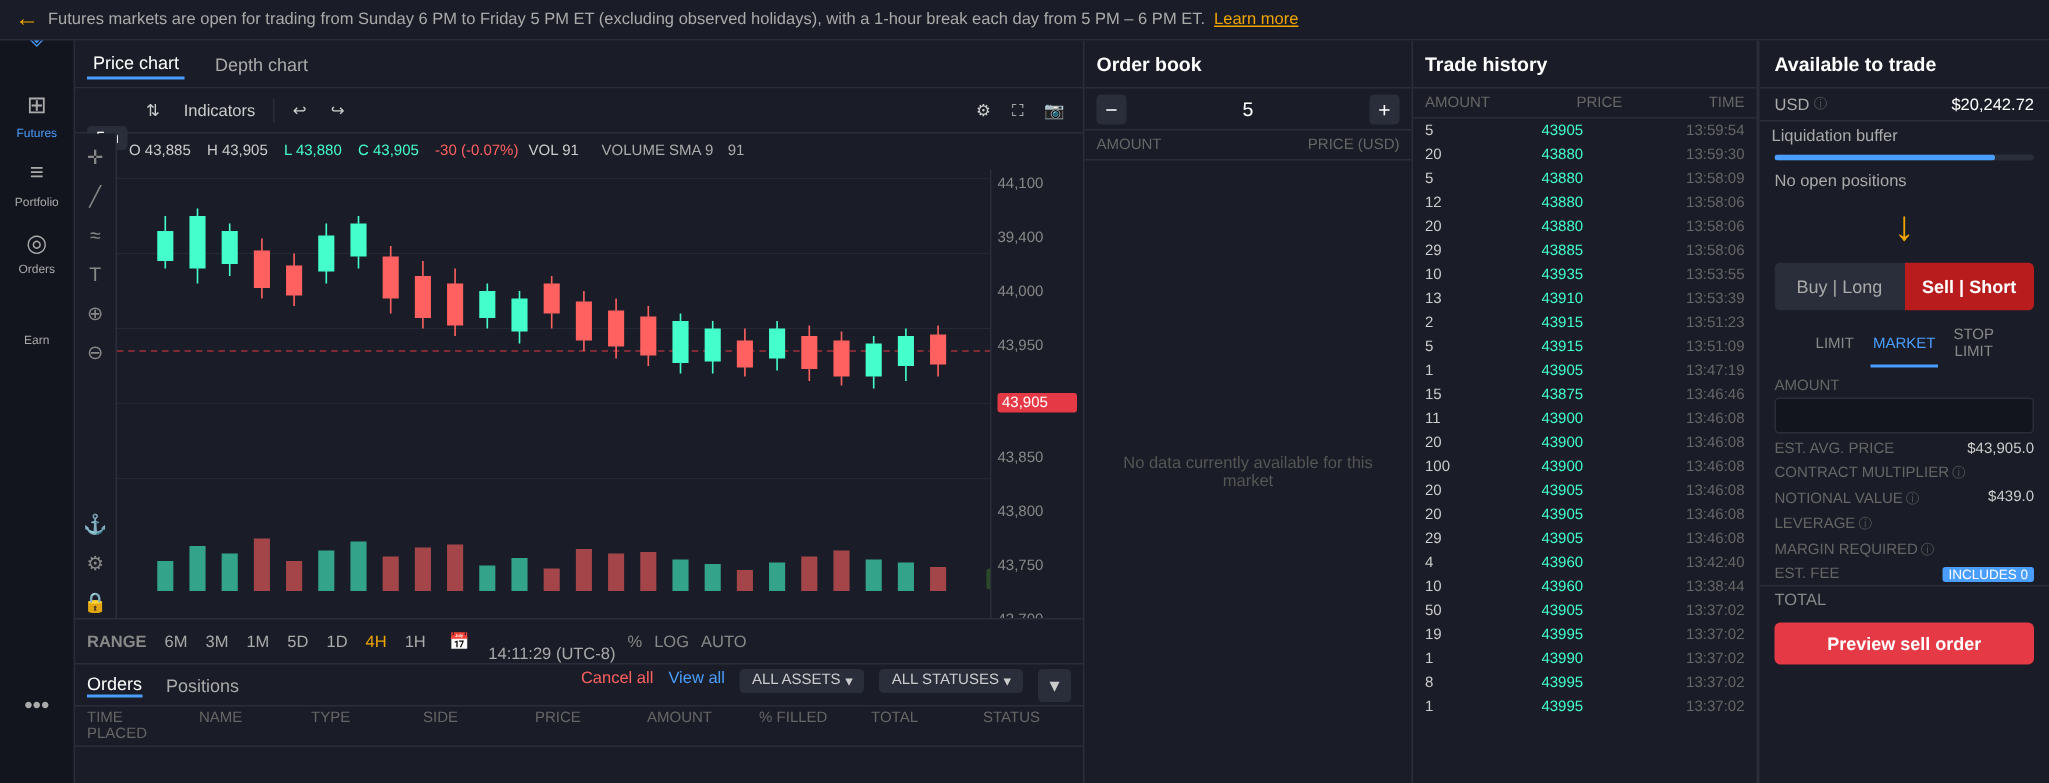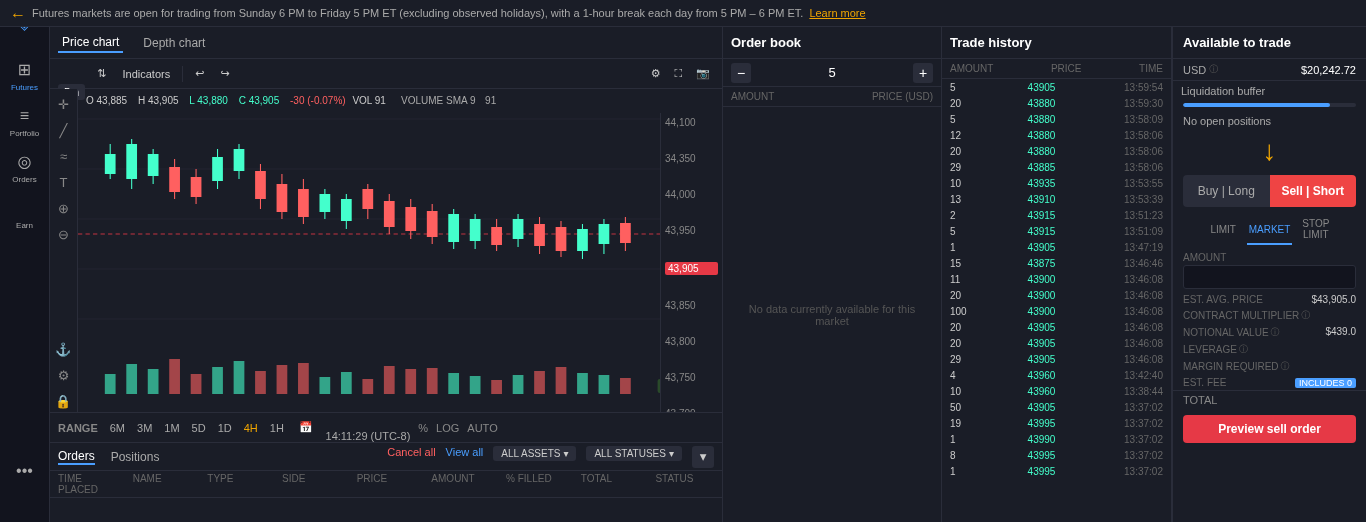--- a/index.html
+++ b/index.html
@@ -405,21 +405,21 @@
       flex: 1;
       background: #2a2d3a;
       border: none;
       color: #aaa;
       font-size: 12px;
       cursor: pointer;
       display: flex; align-items: center; justify-content: center;
     }
     .sell-btn {
       flex: 1;
-      background: #ef4444;
+      background: #b91c1c;
       border: none;
       color: #fff;
       font-size: 12px;
       cursor: pointer;
       display: flex; align-items: center; justify-content: center;
       font-weight: 600;
     }
 
     
     .order-type-tabs {
@@ -716,21 +716,21 @@
           <rect x="505" y="289" width="10" height="16" fill="#ff6060" opacity="0.6"></rect>
 
           <rect x="540" y="290" width="24" height="14" rx="2" fill="#2a4a2a"></rect>
           <text x="552" y="300" text-anchor="middle" fill="#4fc" font-size="9">91</text>
         </svg>
 
       </div>
 
       <div style="position:absolute;right:0;top:24px;width:62px;height:310px;background:#1a1d27;border-left:1px solid #2a2d3a;display:flex;flex-direction:column;justify-content:space-between;padding:4px 4px;font-size:10px;color:#888;">
         <span>44,100</span>
-        <span>34,350</span>
+        <span>39,400</span>
         <span>44,000</span>
         <span>43,950</span>
         <span style="background:#e63946;color:#fff;padding:1px 3px;border-radius:2px;">43,905</span>
         <span>43,850</span>
         <span>43,800</span>
         <span>43,750</span>
         <span>43,700</span>
       </div>
     </div>
 

